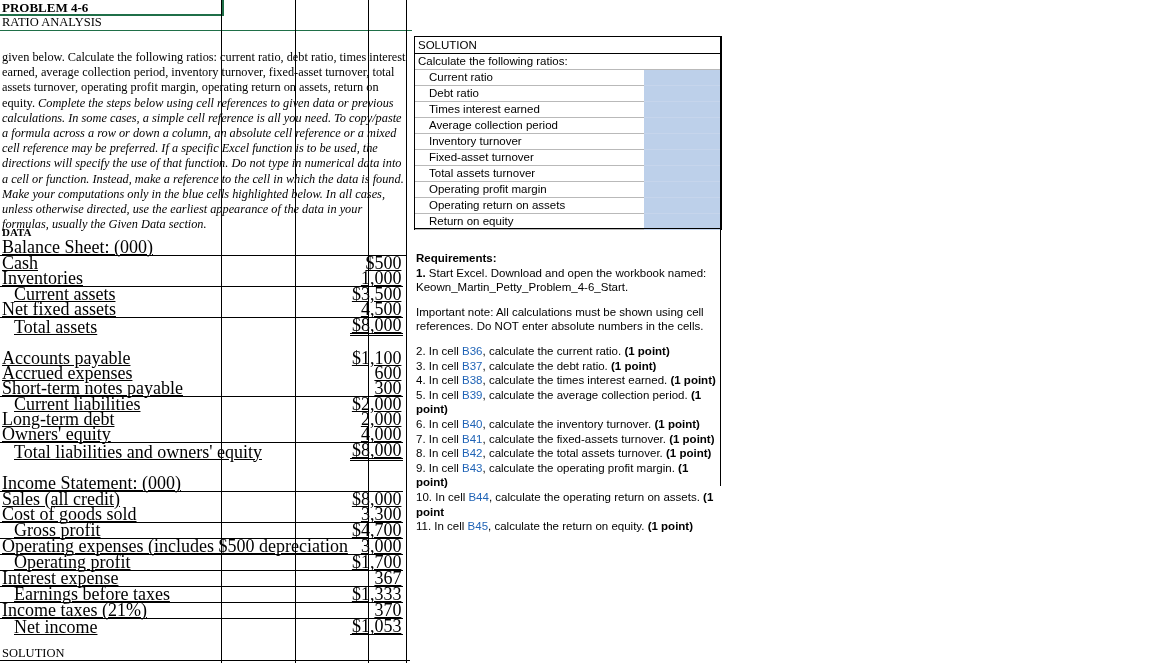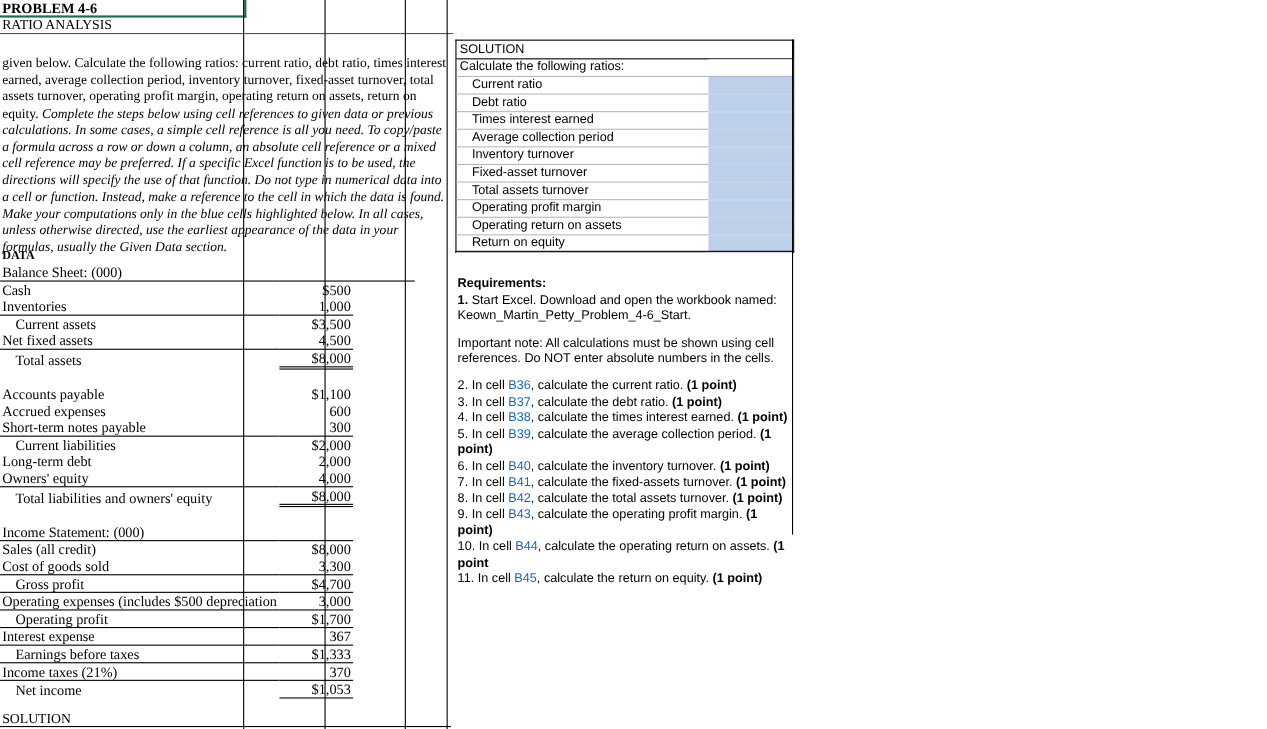--- a/index.html
+++ b/index.html
@@ -81,21 +81,22 @@
     font-size: 11px;
     font-weight: bold;
   }
 
   table.fin {
     position: absolute;
     left: 0;
     top: 240px;
     width: 410px;
     border-collapse: collapse;
-    font-size: 13px;
+    font-size: 18px;
+    text-decoration: underline;
   }
   table.fin td {
     padding: 0 2px;
     height: 15px;
     line-height: 15px;
     vertical-align: bottom;
     white-space: nowrap;
   }
   td.lbl { width: 222px; }
   td.val { width: 74px; text-align: right; }

